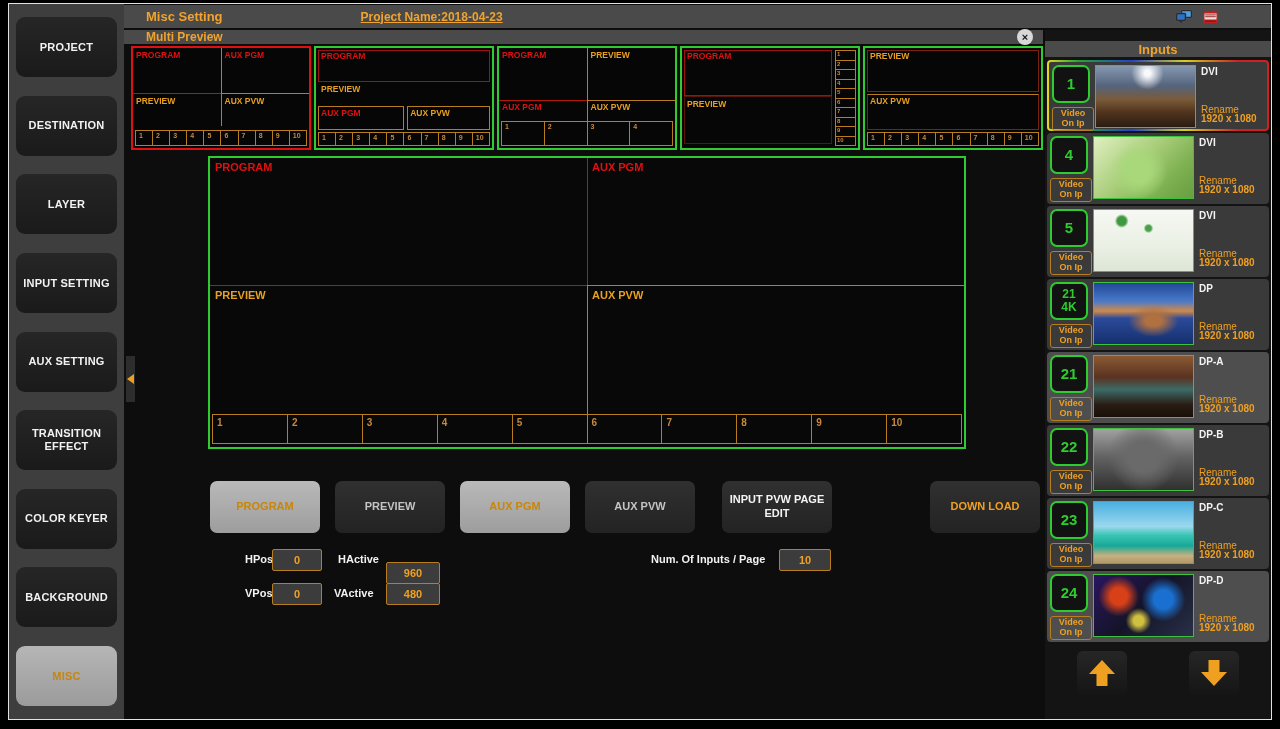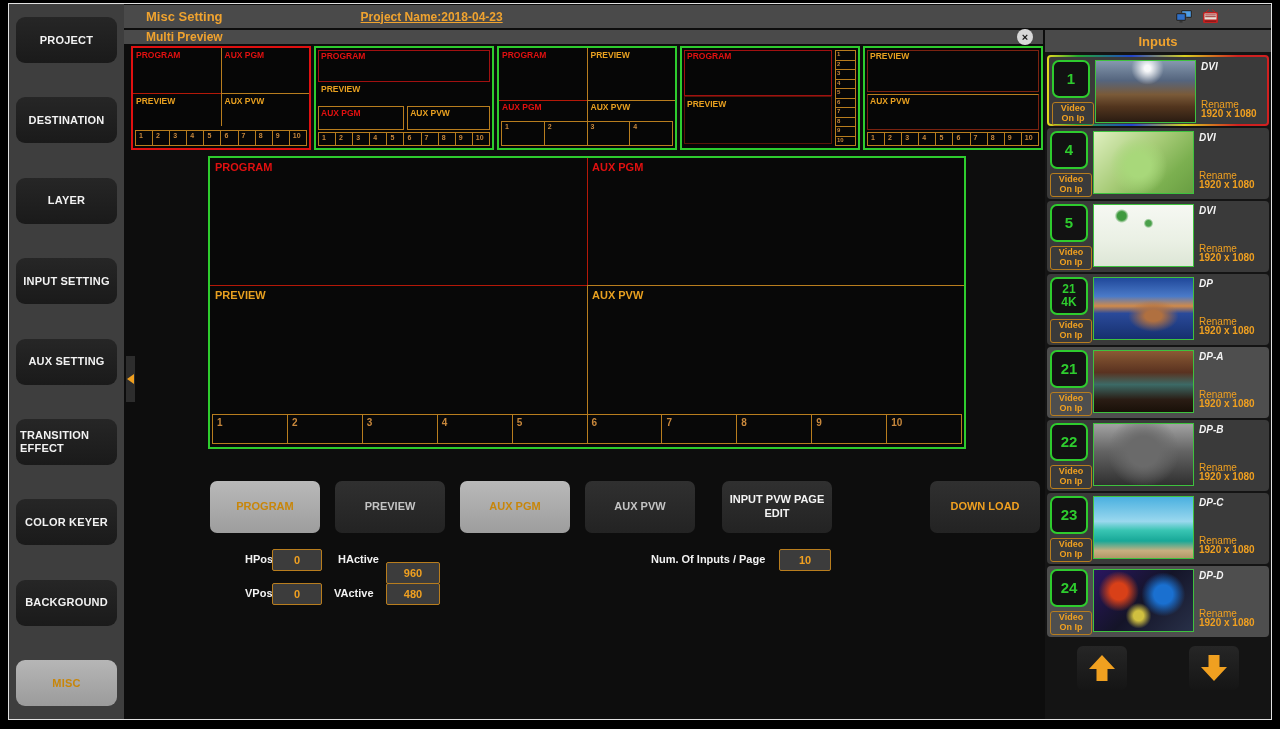--- a/index.html
+++ b/index.html
@@ -2,23 +2,23 @@
 <html><head>
 <meta charset="utf-8">
 <style>
   html,body{margin:0;padding:0;background:#000;width:1280px;height:729px;overflow:hidden;
     font-family:"Liberation Sans", sans-serif;-webkit-font-smoothing:antialiased;}
   .window{position:absolute;left:8px;top:3px;width:1262px;height:715px;border:1px solid #e2e2e2;
     background:#0d0d0d;display:flex;}
   
   .sidebar{width:117px;background:#3e3e3e;display:flex;flex-direction:column;
     justify-content:space-between;padding:13px 7px;box-sizing:border-box;}
-  .side-btn{height:46px;border-radius:9px;background:linear-gradient(#262626,#1a1a1a);
+  .side-btn{height:60px;border-radius:9px;background:linear-gradient(#262626,#1a1a1a);
     color:#f2f2f2;font-size:11px;font-weight:bold;display:flex;align-items:center;justify-content:center;
-    letter-spacing:.2px;cursor:pointer;line-height:1.15;padding:0 4px;}
+    text-align:center;letter-spacing:.2px;cursor:pointer;line-height:1.15;padding:0 4px;}
   .side-btn.active{background:linear-gradient(#b6b6b6,#9b9b9b);color:#c8860a;}
   .collapse-tab{position:absolute;left:117px;top:352px;width:9px;height:46px;background:#2d2d2d;
     display:flex;align-items:center;justify-content:center;z-index:5;}
   .collapse-tab .tri{width:0;height:0;border-top:5px solid transparent;border-bottom:5px solid transparent;
     border-right:7px solid #f0a020;}
   
   .right-col{flex:1;display:flex;flex-direction:column;background:#0d0d0d;}
   .titlebar{height:23px;background:#4a4a4a;margin-top:1px;display:flex;align-items:center;flex:none;}
   .titlebar .app-title{margin-left:22px;color:#f0a32f;font-size:13px;font-weight:bold;}
   .titlebar .project{margin-left:138px;color:#f0a32f;font-size:12px;font-weight:bold;text-decoration:underline;}
@@ -66,39 +66,39 @@
   .tool-btn.orange-text{color:#f0a020;}
   .tool-btn.push-right{margin-left:auto;}
   
   .fields{position:relative;height:66px;margin-top:13px;flex:none;}
   .f-label{position:absolute;color:#f2f2f2;font-size:11px;font-weight:bold;}
   .f-box{position:absolute;height:20px;background:#3c3c3c;border:1px solid #b87d1e;border-radius:2px;
     color:#f0a020;font-size:11px;font-weight:bold;display:flex;align-items:center;justify-content:center;
     cursor:text;}
   
   .inputs-panel{width:226px;display:flex;flex-direction:column;background:#141414;flex:none;margin-left:2px;}
-  .inputs-header{height:22px;background:#4a4a4a;display:flex;align-items:center;justify-content:center;
-    color:#f0a32f;font-size:13px;font-weight:bold;flex:none;}
+  .inputs-header{height:16px;background:#4a4a4a;display:flex;align-items:center;justify-content:center;
+    color:#f0a32f;font-size:13px;font-weight:bold;flex:none;margin-top:11px;}
   .inputs-list{margin-top:3px;padding:0 2px;}
   .input-item{position:relative;height:71px;background:#3a3a3a;border-radius:4px;margin-bottom:2px;
     cursor:pointer;box-sizing:border-box;}
   .input-item.highlight{background:#4e4e4e;}
   .input-item.selected{border:2px solid transparent;
     background:linear-gradient(#3a3a3a,#3a3a3a) padding-box,
     linear-gradient(90deg,#e8d820 0%,#20a830 14%,#2244cc 38%,#d8d020 62%,#d02020 86%,#d02020 100%) border-box;}
   .numbox{position:absolute;left:3px;top:3px;width:34px;height:34px;border:2px solid #2ecc2e;border-radius:7px;
     background:#121212;color:#2ecc2e;font-weight:bold;font-size:15px;display:flex;flex-direction:column;
     align-items:center;justify-content:center;line-height:1.05;}
   .numbox.dual{font-size:12px;}
   .vip-badge{position:absolute;left:3px;top:45px;width:40px;height:22px;border:1px solid #b87d1e;border-radius:3px;
     color:#f0a020;font-size:9px;font-weight:bold;display:flex;flex-direction:column;align-items:center;
     justify-content:center;line-height:1.1;}
   .ithumb{position:absolute;left:46px;top:3px;width:101px;height:63px;border:1px solid #3ec23e;box-sizing:border-box;}
   .itext{position:absolute;left:152px;top:0;width:70px;height:71px;}
-  .itype{position:absolute;top:4px;color:#f4f4f4;font-size:10px;font-weight:bold;font-style:italic;}
+  .itype{position:absolute;top:4px;color:#f4f4f4;font-size:10px;font-weight:bold;}
   .irename{position:absolute;top:42px;color:#f0a020;font-size:10px;font-weight:normal;}
   .ires{position:absolute;top:51px;color:#f0a020;font-size:10px;font-weight:bold;white-space:nowrap;}
   .arrows-row{display:flex;justify-content:center;gap:62px;margin-top:7px;}
   .arrow-btn{width:50px;height:44px;border-radius:6px;background:linear-gradient(#262626,#151515);
     display:flex;align-items:center;justify-content:center;cursor:pointer;}
   
   .sw-canyon{background:radial-gradient(circle at 52% 12%,rgba(255,255,255,.95) 0 4%,rgba(255,255,255,0) 22%),
     linear-gradient(180deg,#8598ae 0%,#55657e 32%,#7a5a38 55%,#52351e 75%,#2a1c12 100%);}
   .sw-plant{background:radial-gradient(circle at 45% 55%,#a8d87a 0 18%,rgba(0,0,0,0) 45%),
     linear-gradient(135deg,#dff0c0 0%,#a8cc78 45%,#7cb050 75%,#699e42 100%);}

